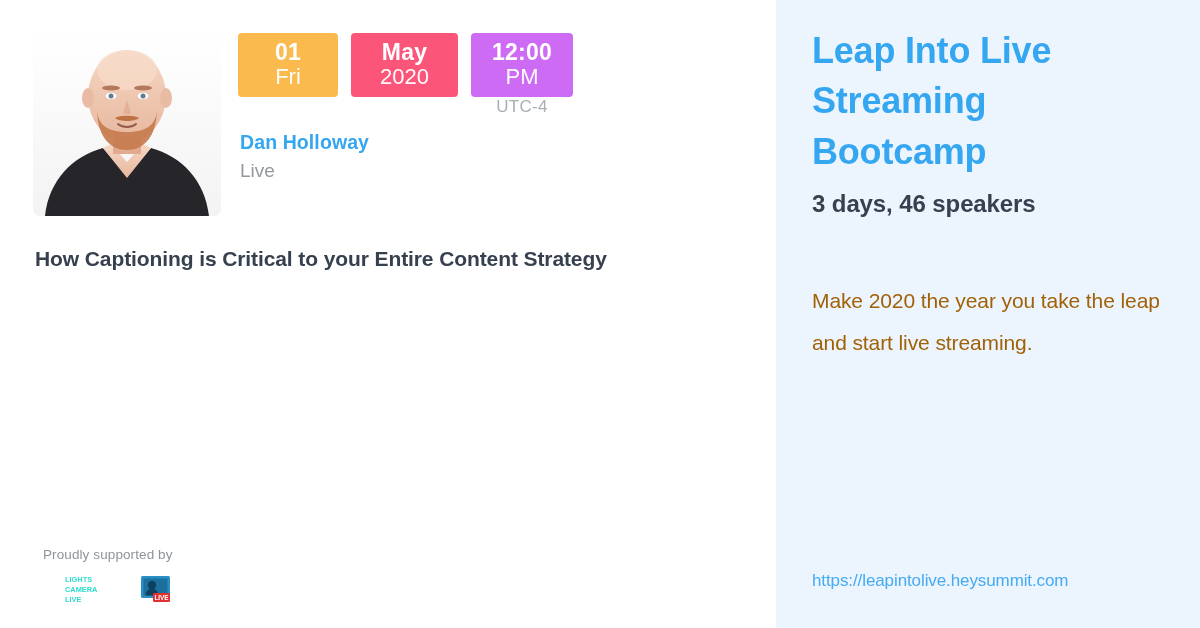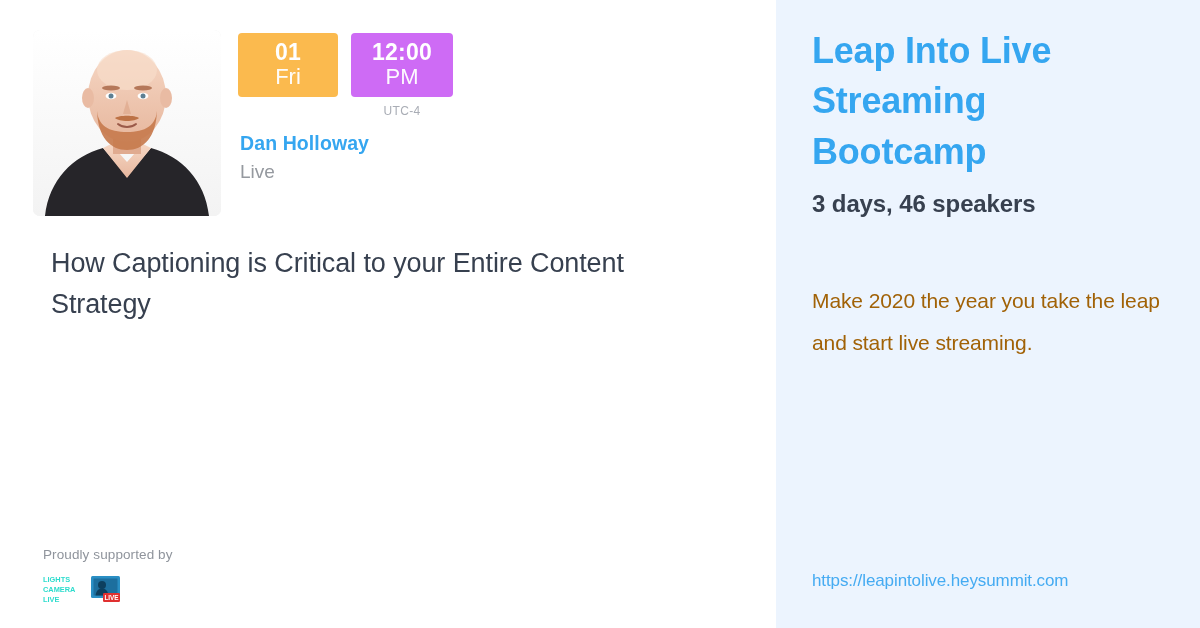--- a/index.html
+++ b/index.html
@@ -84,22 +84,21 @@
     letter-spacing: .2px;
   }
   .dt-bottom {
     font-size: 22px;
     font-weight: normal;
     opacity: .97;
     margin-top: 1px;
   }
 
   .tz-label {
-    margin-top: 7px;
-    font-size: 12px;
+    font-size: 17px;
     color: #a9adb5;
     letter-spacing: .3px;
   }
 
   .speaker-block {
     margin-top: 14px;
     margin-left: 2px;
   }
   .speaker-name {
     font-size: 19.5px;
@@ -110,47 +109,48 @@
   .speaker-org {
     margin-top: 6px;
     font-size: 19px;
     color: #95999f;
     font-weight: normal;
   }
 
   
   .talk-title {
     position: absolute;
-    left: 51px;
+    left: 35px;
     top: 243px;
     width: 620px;
-    font-size: 27px;
-    font-weight: normal;
+    font-size: 21px;
+    font-weight: bold;
     color: #37404f;
     line-height: 1.52;
     letter-spacing: -.1px;
   }
 
   
   .sponsors {
     position: absolute;
     left: 43px;
     bottom: 22px;
   }
   .sponsors-label {
     font-size: 13.5px;
     color: #8f949c;
     margin-bottom: 10px;
     letter-spacing: .1px;
   }
   .sponsor-logos {
     display: flex;
     align-items: center;
-    gap: 12px;
+    gap: 40px;
     height: 34px;
+    justify-content: flex-end;
   }
   .sponsor-logo { display: block; }
 
   
   .right-panel {
     position: relative;
     width: 424px;
     flex: 0 0 424px;
     height: 628px;
     background: #ecf4fe;
@@ -248,20 +248,26 @@
 
         <div class="datetime-row">
 
           <div class="dt-wrap">
             <div class="dt-box" style="background:#fbba4e">
               <span class="dt-top">01</span>
               <span class="dt-bottom">Fri</span>
             </div>
           </div>
 
+          <div class="dt-wrap">
+            <div class="dt-box wide" style="background:#fb5579">
+              <span class="dt-top">May</span>
+              <span class="dt-bottom">2020</span>
+            </div>
+          </div>
 
           <div class="dt-wrap">
             <div class="dt-box time" style="background:#ce6bf5">
               <span class="dt-top">12:00</span>
               <span class="dt-bottom">PM</span>
             </div>
             <div class="tz-label">UTC-4</div>
           </div>
 
         </div>

